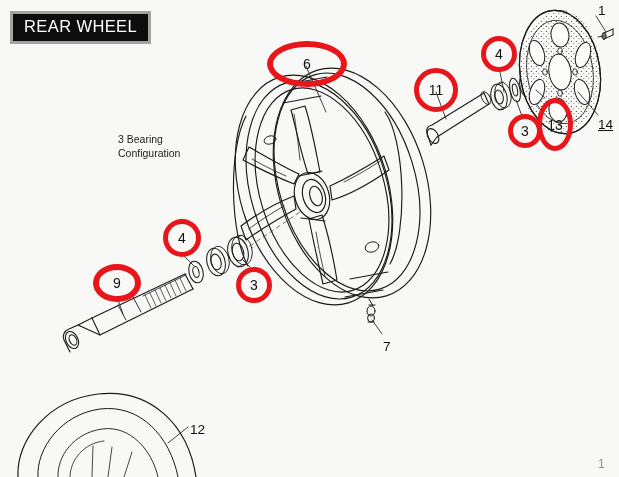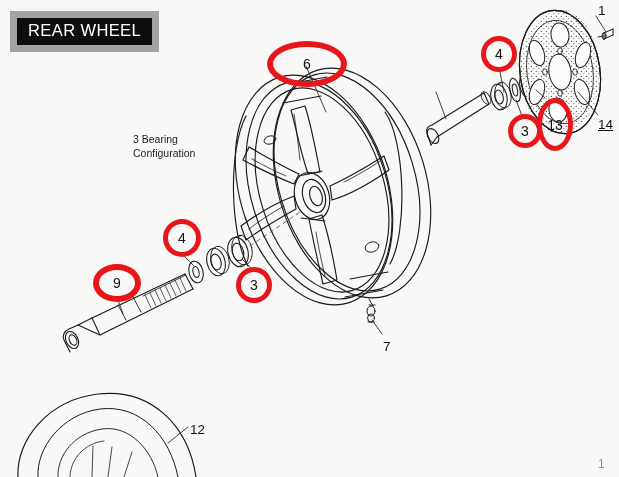--- a/index.html
+++ b/index.html
@@ -26,33 +26,32 @@
   .title-banner {
     position: absolute;
     left: 10px;
     top: 11px;
     background: #0d0d0d;
     color: #ffffff;
     font-size: 16.5px;
     letter-spacing: 0.4px;
     padding: 4px 11px 5px 11px;
     line-height: 1.08;
-    border: 7px solid #a3a3a3;
+    border: 3px solid #a3a3a3;
     white-space: nowrap;
   }
   
   .note-text {
     position: absolute;
     left: 118px;
     top: 133px;
     font-size: 10.5px;
     color: #1c1c1c;
     line-height: 1.32;
     white-space: pre-line;
-    margin-left: 15px;
   }
   
   .callout {
     position: absolute;
     box-sizing: border-box;
     border: 5px solid #e8161a;
     border-radius: 50%;
     background: transparent;
     color: #111111;
     font-size: 14px;
@@ -276,20 +275,21 @@
     </g>
   </svg>
 
   <div class="title-banner">REAR WHEEL</div>
 
   <div class="note-text">3 Bearing
 Configuration</div>
 
   <div class="callout wide" style="left:267px; top:41px; width:80px; height:46px;">6</div>
 
+  <div class="callout" style="left:414px; top:68px; width:44px; height:44px;">11</div>
 
   <div class="callout" style="left:481px; top:36px; width:36px; height:36px;">4</div>
 
   <div class="callout" style="left:508px; top:114px; width:34px; height:34px;">3</div>
 
   <div class="callout" style="left:537px; top:98px; width:36px; height:53px;">13</div>
 
   <div class="callout" style="left:163px; top:219px; width:38px; height:38px;">4</div>
 
   <div class="callout" style="left:236px; top:267px; width:36px; height:36px;">3</div>

